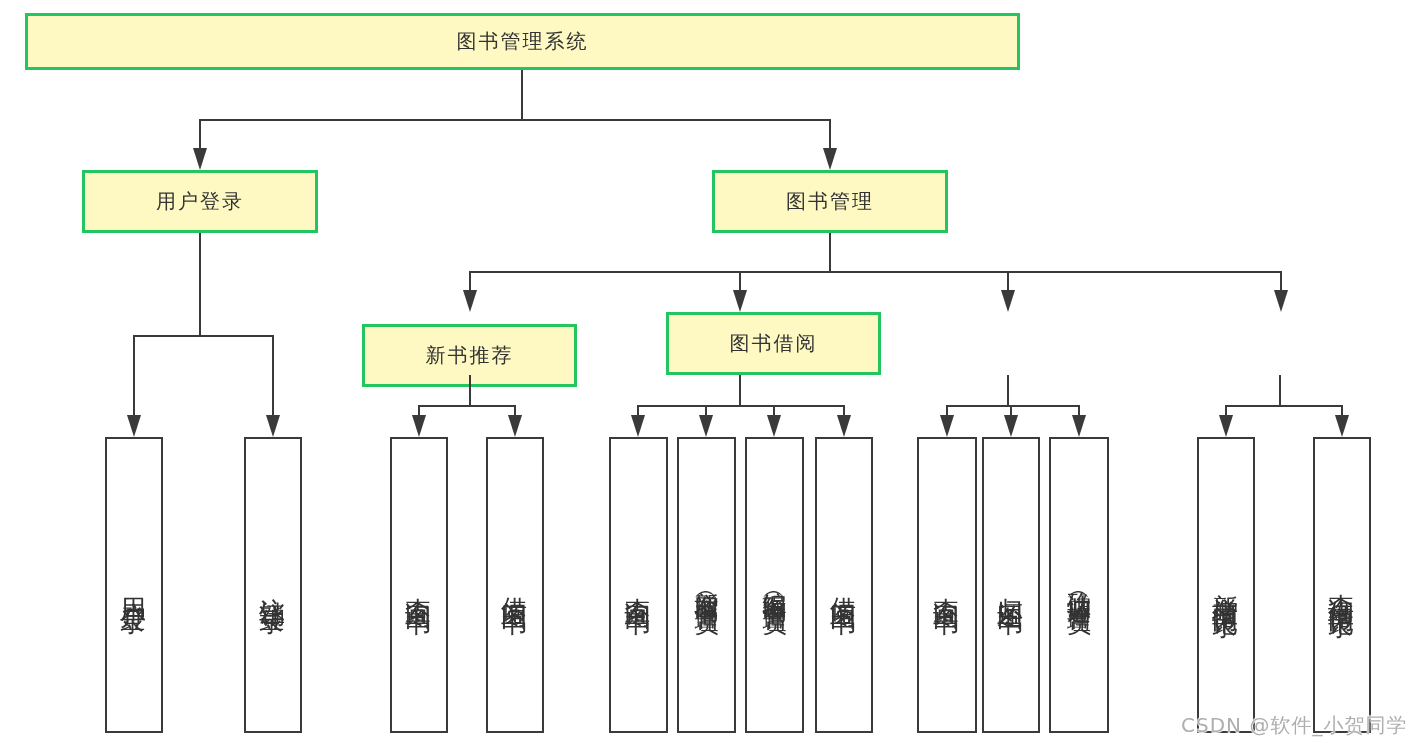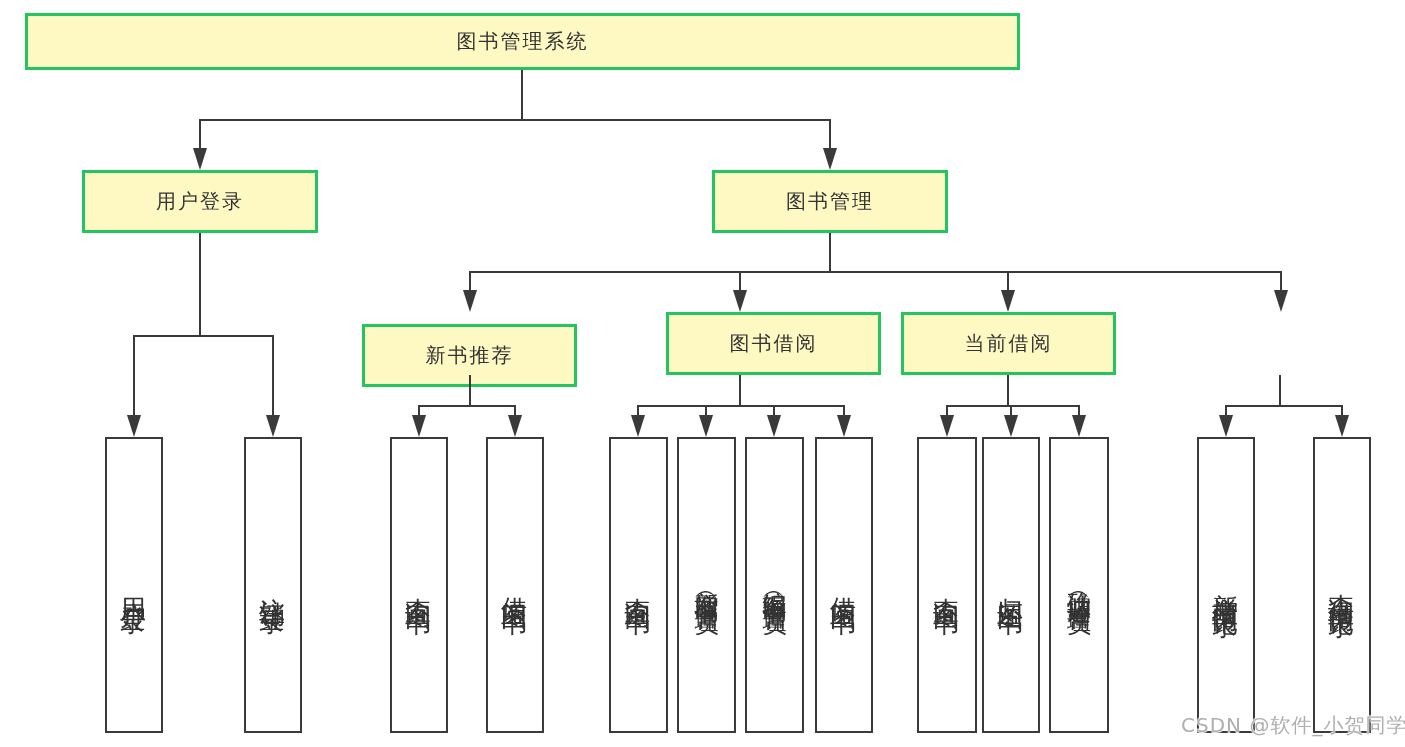--- a/index.html
+++ b/index.html
@@ -74,21 +74,20 @@
   <div class="ln" style="left:739px;top:271px;width:2px;height:21px;"></div>
   <div class="ln" style="left:1007px;top:271px;width:2px;height:21px;"></div>
   <div class="ln" style="left:1280px;top:271px;width:2px;height:21px;"></div>
   <div class="ar" style="left:463px;top:290px;"></div>
   <div class="ar" style="left:733px;top:290px;"></div>
   <div class="ar" style="left:1001px;top:290px;"></div>
   <div class="ar" style="left:1274px;top:290px;"></div>
 
   <div class="hbox" style="left:362px;top:312px;width:215px;height:63px;margin-top:12px;">新书推荐</div>
   <div class="hbox" style="left:666px;top:312px;width:215px;height:63px;">图书借阅</div>
-  <div class="hbox" style="left:901px;top:312px;width:215px;height:63px;">当前借阅</div>
 
   <div class="ln" style="left:469px;top:375px;width:2px;height:32px;"></div>
   <div class="ln" style="left:418px;top:405px;width:98px;height:2px;"></div>
   <div class="ln" style="left:418px;top:405px;width:2px;height:12px;"></div>
   <div class="ln" style="left:514px;top:405px;width:2px;height:12px;"></div>
   <div class="ar" style="left:412px;top:415px;"></div>
   <div class="ar" style="left:508px;top:415px;"></div>
 
   <div class="ln" style="left:739px;top:375px;width:2px;height:32px;"></div>
   <div class="ln" style="left:637px;top:405px;width:208px;height:2px;"></div>

